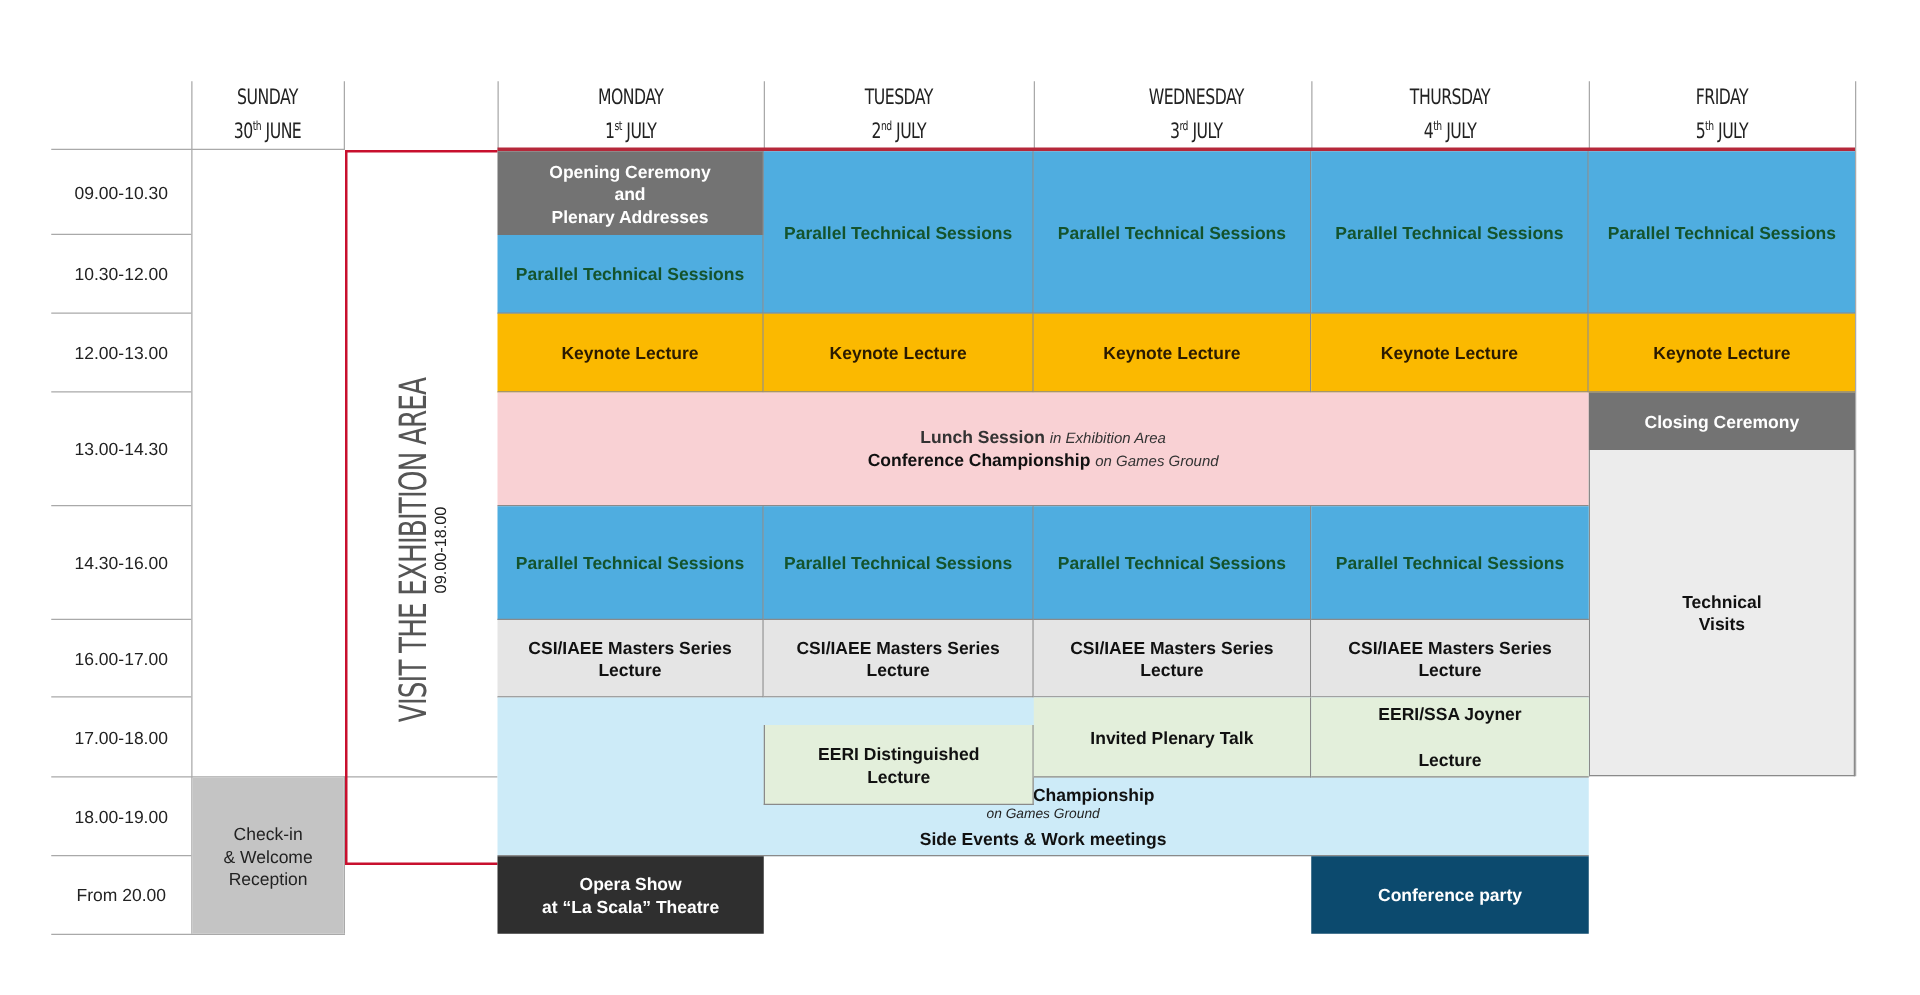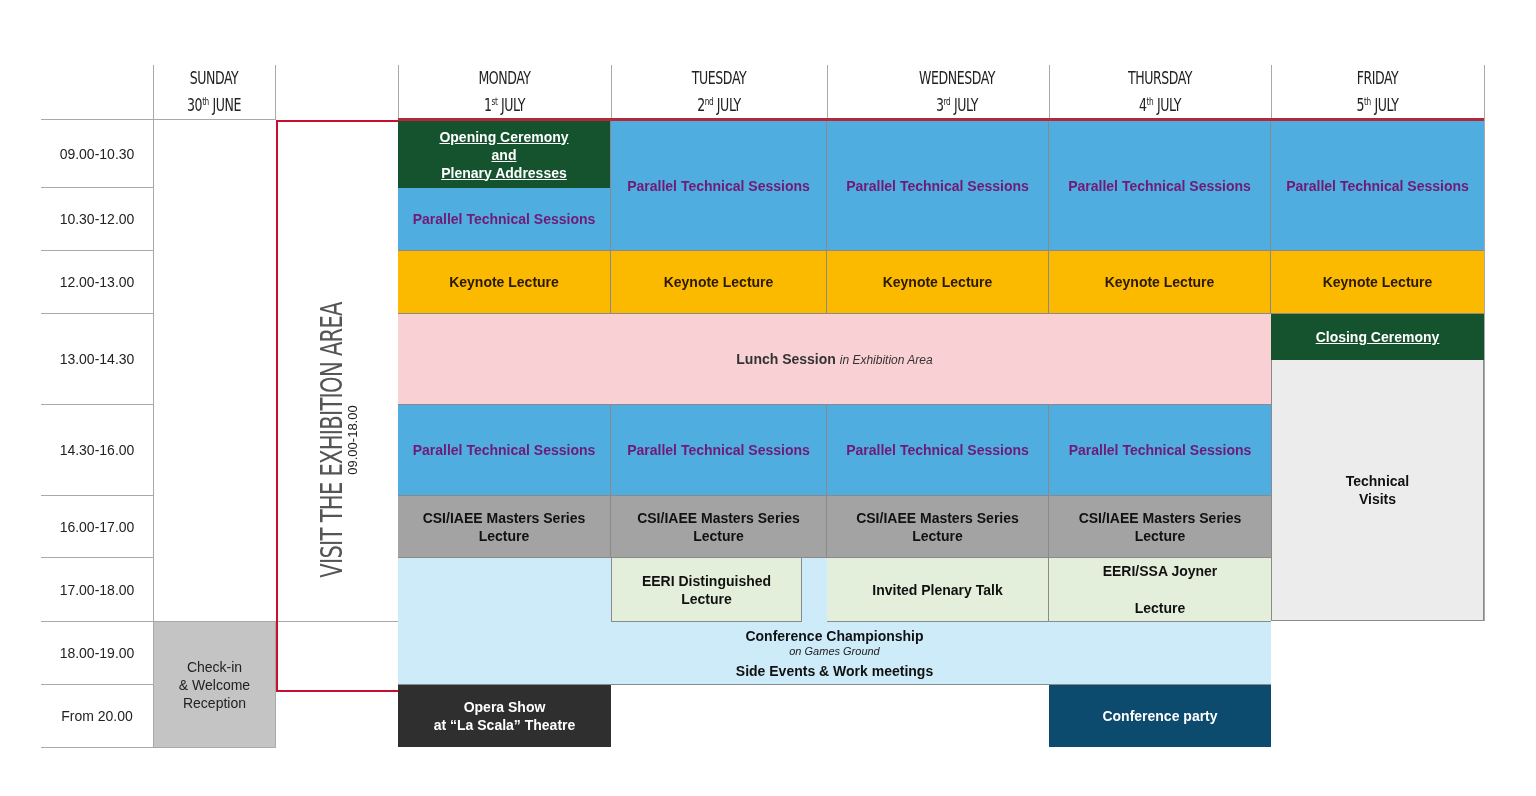--- a/index.html
+++ b/index.html
@@ -12,25 +12,25 @@
   .hdr sup { font-size: 10px; vertical-align: 6px; }
   .vline { position: absolute; width: 1px; background: #a9a9a9; }
   .hline { position: absolute; height: 1px; background: #a9a9a9; }
   .time { position: absolute; left: 41px; width: 112px; text-align: center;
           font-size: 14px; color: #222; display: flex; align-items: center; justify-content: center; }
   .cell { position: absolute; box-sizing: border-box; display: flex; flex-direction: column;
           align-items: center; justify-content: center; text-align: center;
           font-weight: bold; font-size: 14px; line-height: 18px; color: #111; }
   .b-r { border-right: 1px solid #8a8a8a; }
   .b-b { border-bottom: 1px solid #8a8a8a; }
-  .blue { background: #4fade0; color: #701a75; }
+  .blue { background: #4fade0; color: #14532d; }
   .yellow { background: #fbb900; color: #2a1a00; }
   .pink { background: #f9d1d4; }
-  .red { background: #14532d; color: #ffffff; text-decoration: underline; }
-  .peach { background: #a3a3a3; justify-content: center; }
+  .red { background: #737373; color: #ffffff; }
+  .peach { background: #e5e5e5; justify-content: center; }
   .mint { background: #e3efdb; }
   .sky { background: #cdebf8; }
   .grey { background: #ececec; }
   .midgrey { background: #c4c4c4; font-weight: normal; color: #222; }
   .dark { background: #2f2f2f; color: #ffffff; }
   .navy { background: #0c4a6e; color: #ffffff; }
   .it { font-style: italic; font-weight: normal; font-size: 12px; }
   .exh { position: absolute; left: 276px; top: 120px; width: 122px; height: 572px;
          border: 2px solid #c8102e; border-right: none; box-sizing: border-box; }
   .exh-text { position: absolute; left: 337px; top: 440px; transform: translate(-50%,-50%) rotate(-90deg);
@@ -119,20 +119,21 @@
 <div class="cell blue b-b" style="left:1271px;top:121px;width:213px;height:130px;">Parallel Technical Sessions</div>
 
 <div class="cell yellow b-r b-b" style="left:398px;top:251px;width:213px;height:63px;">Keynote Lecture</div>
 <div class="cell yellow b-r b-b" style="left:611px;top:251px;width:216px;height:63px;">Keynote Lecture</div>
 <div class="cell yellow b-r b-b" style="left:827px;top:251px;width:222px;height:63px;">Keynote Lecture</div>
 <div class="cell yellow b-r b-b" style="left:1049px;top:251px;width:222px;height:63px;">Keynote Lecture</div>
 <div class="cell yellow b-b" style="left:1271px;top:251px;width:213px;height:63px;">Keynote Lecture</div>
 
 <div class="cell pink b-b" style="left:398px;top:314px;width:873px;height:91px;">
   <div><span style="color:#333;">Lunch Session</span> <span class="it" style="color:#333;">in Exhibition Area</span></div>
+  <div><span>Conference Championship</span> <span class="it" style="color:#333;">on Games Ground</span></div>
 </div>
 
 <div class="cell red" style="left:1271px;top:314px;width:213px;height:46px;">Closing Ceremony</div>
 <div class="cell grey" style="left:1271px;top:360px;width:213px;height:261px;border-right:1px solid #8a8a8a;border-bottom:1px solid #8a8a8a;border-left:1px solid #8a8a8a;">
   <span>Technical</span>
   <span>Visits</span>
 </div>
 
 <div class="cell blue b-r b-b" style="left:398px;top:405px;width:213px;height:91px;">Parallel Technical Sessions</div>
 <div class="cell blue b-r b-b" style="left:611px;top:405px;width:216px;height:91px;">Parallel Technical Sessions</div>
@@ -156,21 +157,21 @@
     <span>Lecture</span>
 </div>
 
 <div class="cell sky" style="left:398px;top:558px;width:873px;height:127px;border-bottom:1px solid #8a8a8a;"></div>
 <div class="cell" style="left:398px;top:622px;width:873px;height:63px;">
   <span>Conference Championship</span>
   <span class="it" style="font-size:11px;line-height:13px;color:#222;">on Games Ground</span>
   <span style="margin-top:4px;">Side Events &amp; Work meetings</span>
 </div>
 
-<div class="cell mint" style="left:611px;top:558px;width:191px;height:64px;border-left:1px solid #8a8a8a;border-right:1px solid #8a8a8a;border-bottom:1px solid #8a8a8a;">
+<div class="cell mint" style="left:611px;top:580px;width:216px;height:64px;border-left:1px solid #8a8a8a;border-right:1px solid #8a8a8a;border-bottom:1px solid #8a8a8a;">
   <span>EERI Distinguished</span>
     <span>Lecture</span>
 </div>
 <div class="cell mint b-r b-b" style="left:827px;top:558px;width:222px;height:64px;">Invited Plenary Talk</div>
 <div class="cell mint b-b" style="left:1049px;top:558px;width:222px;height:64px;gap:19px;">
   <span>EERI/SSA Joyner</span>
     <span>Lecture</span>
 </div>
 
 <div class="cell dark" style="left:398px;top:685px;width:213px;height:62px;">

